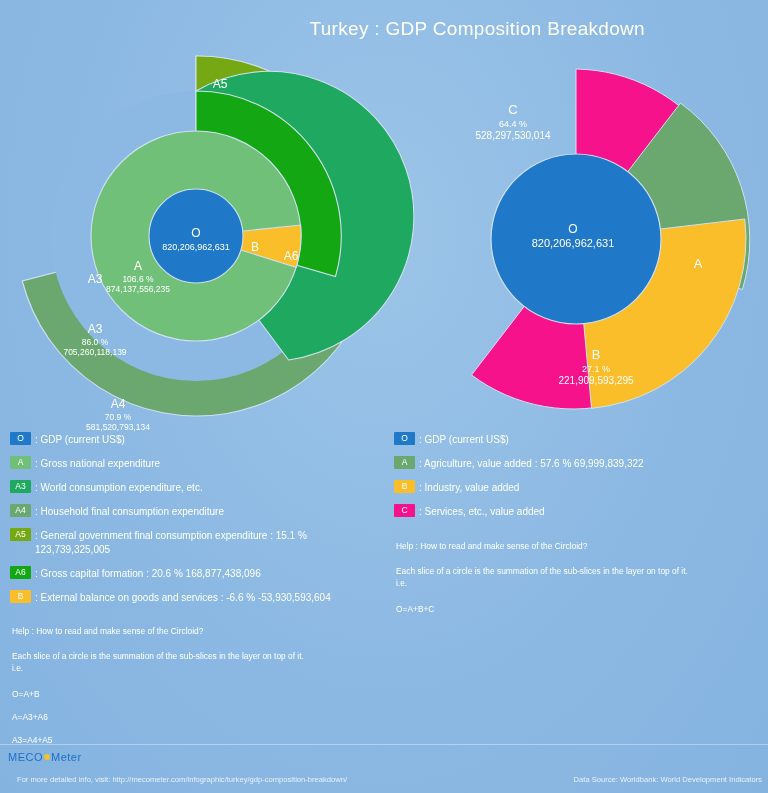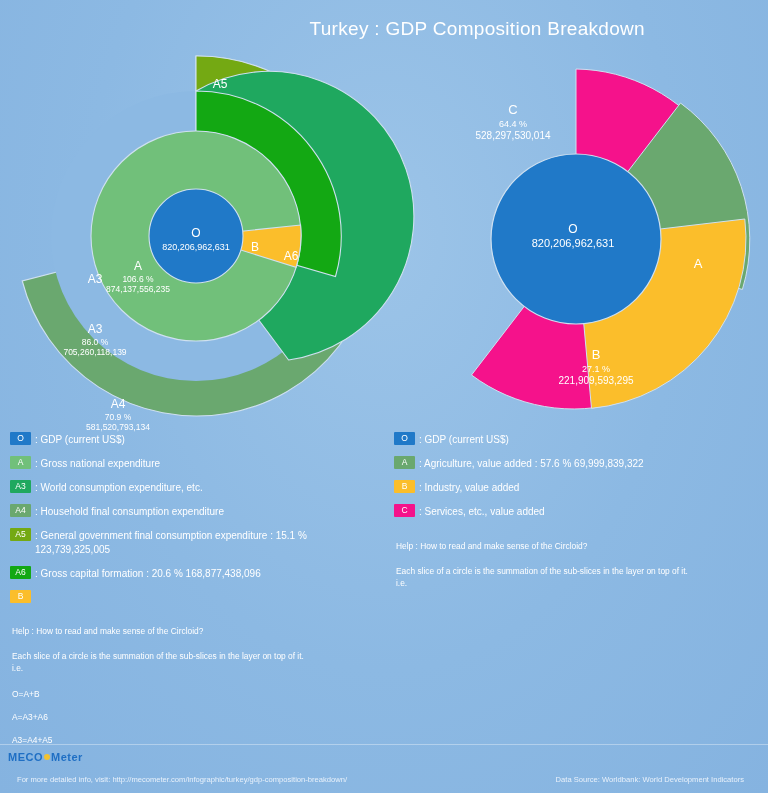--- a/index.html
+++ b/index.html
@@ -50,29 +50,29 @@
   .legend-text{padding-top:1px;color:#ffffff;font-size:10px;}
 
   .help{position:absolute;font-size:8.4px;line-height:1.45;color:#ffffff;}
   #help-left{left:12px;top:625px;width:300px;}
   #help-right{left:396px;top:540px;width:300px;}
   .help p{margin:0 0 13px 0;}
   .help .eq{margin:0 0 11px 0;}
 
   
   .footer-sep{position:absolute;left:0;top:744px;width:768px;height:1px;background:rgba(255,255,255,.35);}
-  .logo{position:absolute;left:8px;top:751px;font-size:11px;font-weight:bold;color:#1f6fc4;letter-spacing:.5px;}
+  .logo{position:absolute;left:8px;top:751px;font-size:11px;font-weight:normal;color:#1f6fc4;letter-spacing:.5px;}
   .logo .m1{color:#1f6fc4;}
   .logo .eco{color:#1f6fc4;}
   .logo .dot{display:inline-block;width:6px;height:6px;background:#f2c230;border-radius:50%;margin:0 1px;vertical-align:1px;}
   .logo .meter{color:#1f6fc4;}
 
   .footer-bar{position:absolute;left:0;top:773px;width:768px;height:20px;}
   .footer-left{position:absolute;left:17px;top:775px;font-size:7.6px;color:#e8f1fb;}
-  .footer-right{position:absolute;right:24px;top:775px;font-size:7.6px;color:#e8f1fb;}
+  .footer-right{position:absolute;right:6px;top:775px;font-size:7.6px;color:#e8f1fb;}
 </style>
 </head>
 <body>
 
 <div id="page">
 
   <div class="title">Turkey : GDP Composition Breakdown</div>
 
   <div class="chart" id="chart-left">
     <svg width="376" height="376" viewBox="0 0 376 376">
@@ -173,20 +173,21 @@
     <div class="legend-row">
       <span class="chip" style="background-color: rgb(116, 169, 19);">A5</span>
       <span class="legend-text">: General government final consumption expenditure : 15.1 %  123,739,325,005</span>
     </div>
     <div class="legend-row">
       <span class="chip" style="background-color: rgb(19, 168, 19);">A6</span>
       <span class="legend-text">: Gross capital formation : 20.6 %  168,877,438,096</span>
     </div>
     <div class="legend-row">
       <span class="chip" style="background-color: rgb(251, 190, 43);">B</span>
+      <span class="legend-text">: External balance on goods and services : -6.6 %  -53,930,593,604</span>
     </div>
   </div>
 
   <div class="legend" id="legend-right">
     <div class="legend-row">
       <span class="chip" style="background-color: rgb(32, 121, 200);">O</span>
       <span class="legend-text">: GDP (current US$)</span>
     </div>
     <div class="legend-row">
       <span class="chip" style="background-color: rgb(106, 168, 111);">A</span>
@@ -206,20 +207,21 @@
     <p>Help : How to read and make sense of the Circloid?</p>
     <p>Each slice of a circle is the summation of the sub-slices in the layer on top of it. i.e.</p>
     <p class="eq">O=A+B</p>
     <p class="eq">A=A3+A6</p>
     <p class="eq">A3=A4+A5</p>
   </div>
 
   <div class="help" id="help-right">
     <p>Help : How to read and make sense of the Circloid?</p>
     <p>Each slice of a circle is the summation of the sub-slices in the layer on top of it. i.e.</p>
+    <p class="eq">O=A+B+C</p>
   </div>
 
   <div class="footer-sep"></div>
   <div class="logo">
     <span class="m1">M</span><span class="eco">ECO</span><span class="dot"></span><span class="meter">Meter</span>
   </div>
   <div class="footer-bar"></div>
   <div class="footer-left">For more detailed info, visit: http://mecometer.com/infographic/turkey/gdp-composition-breakdown/</div>
   <div class="footer-right">Data Source: Worldbank: World Development Indicators</div>
 

